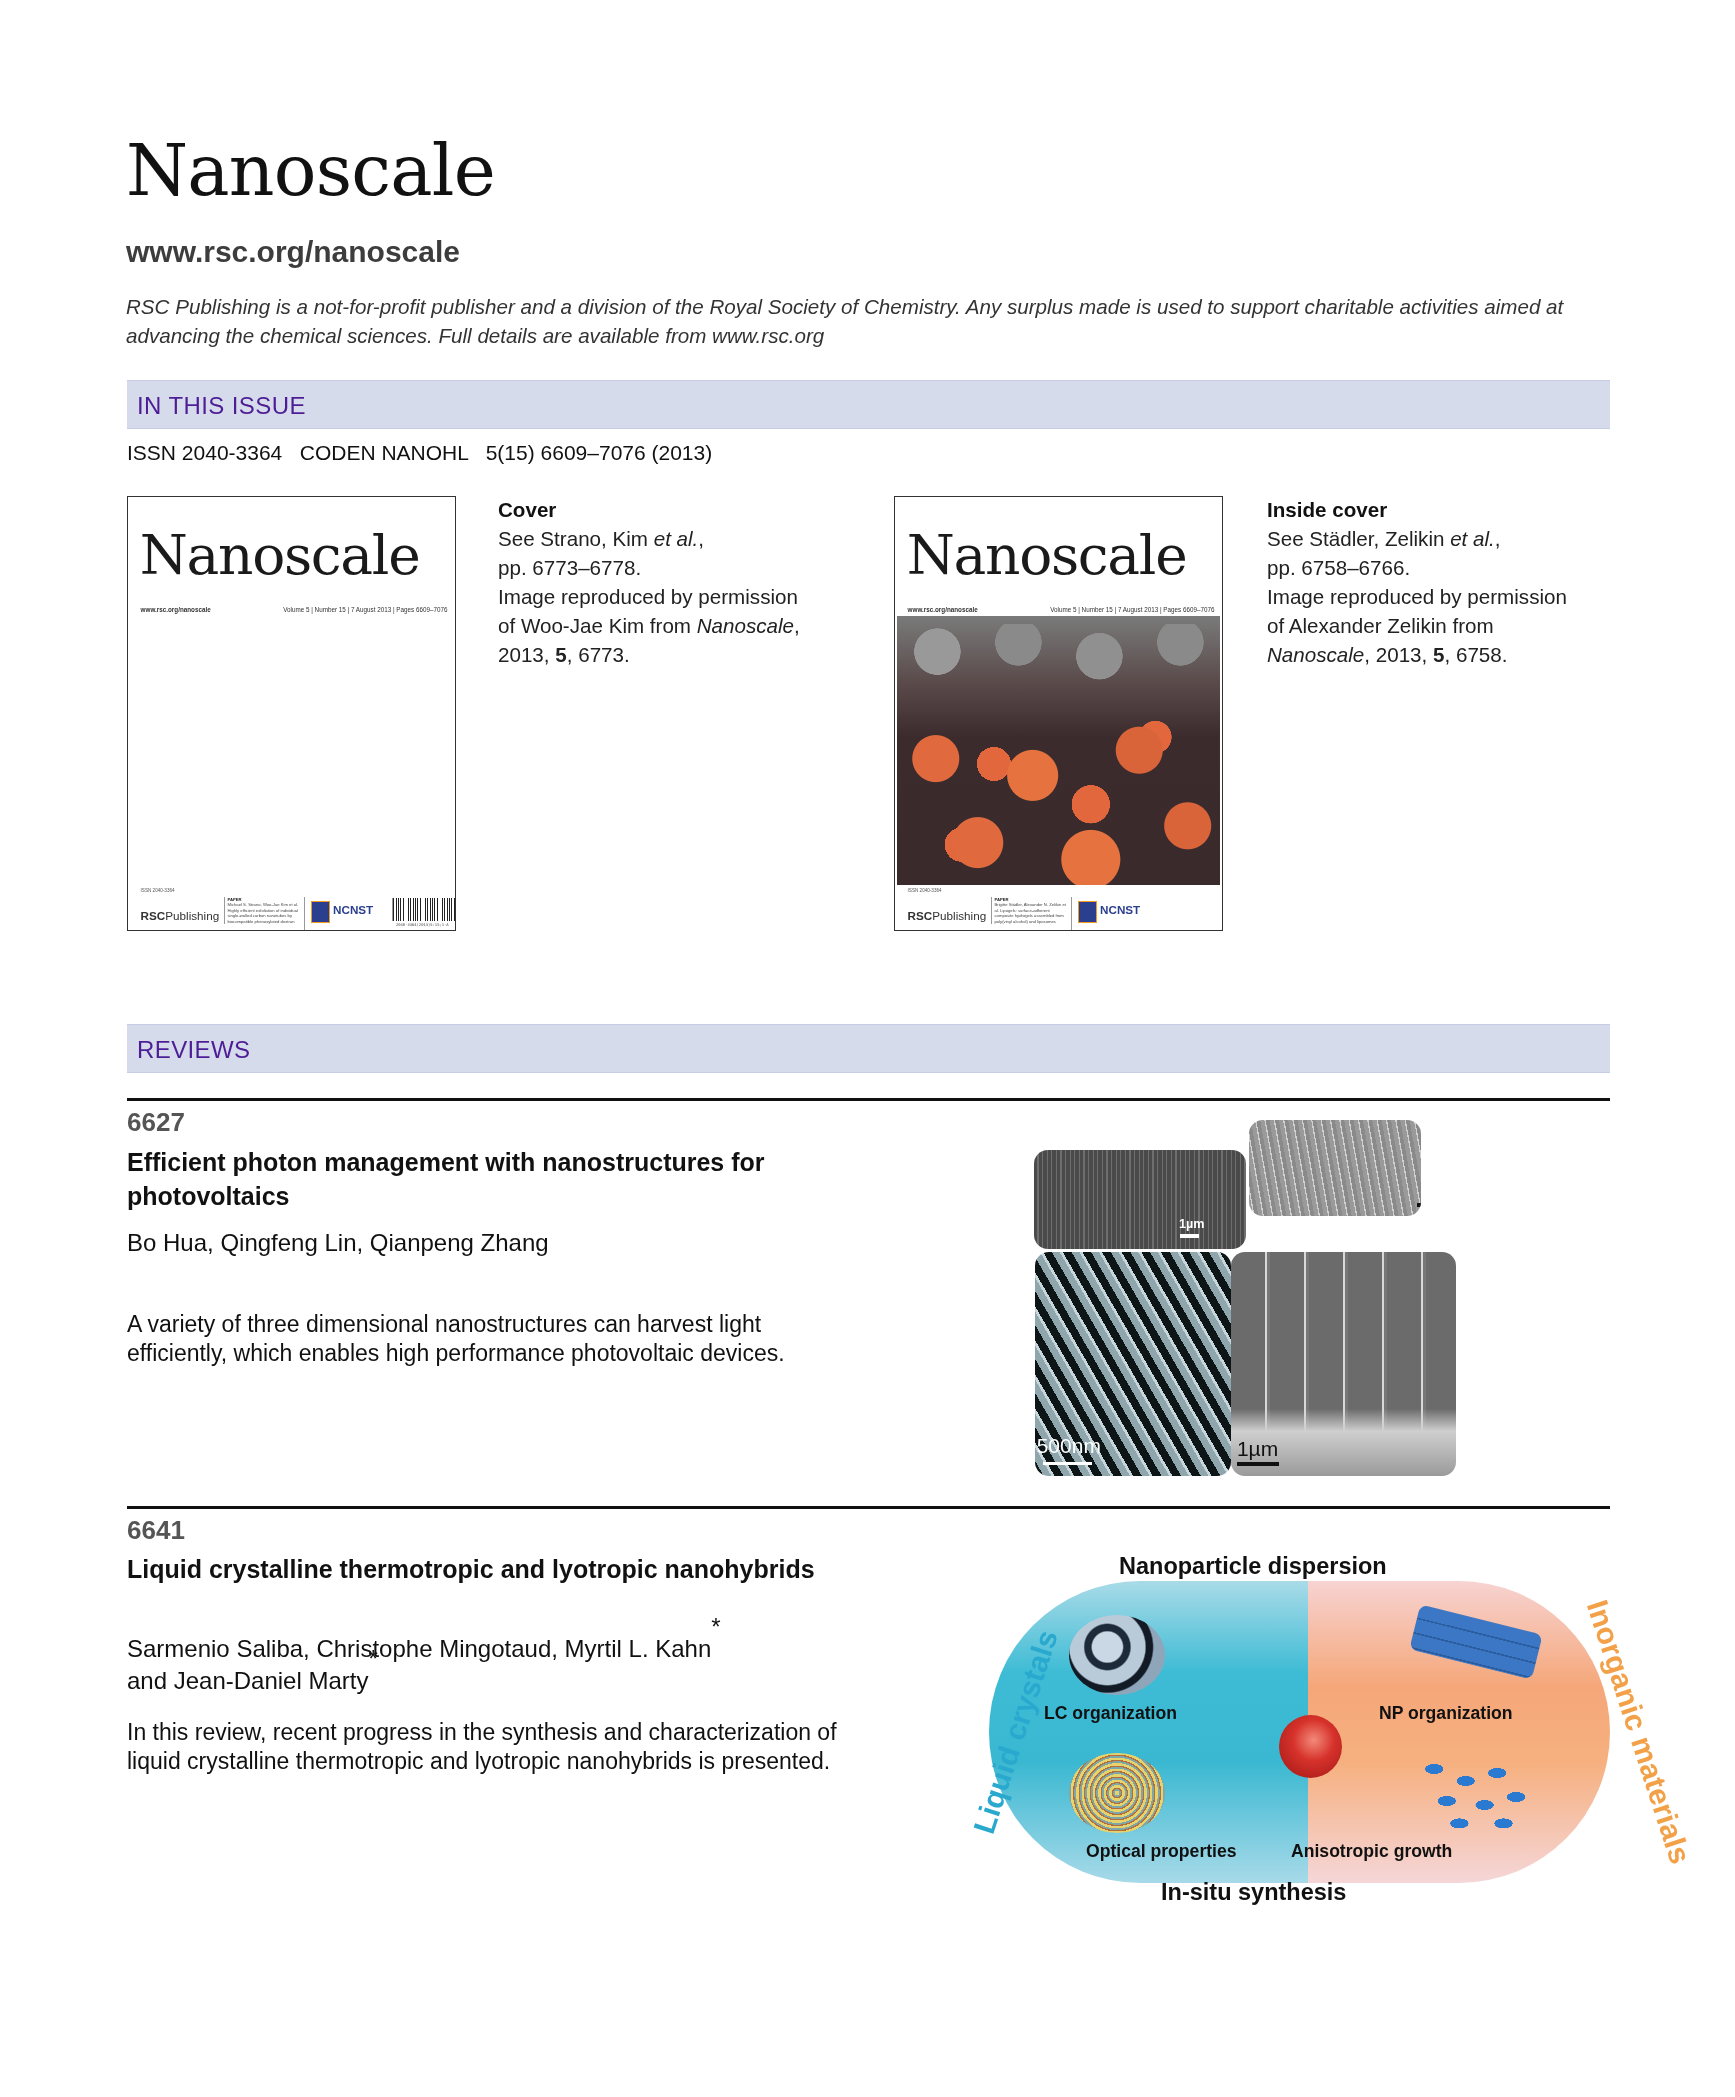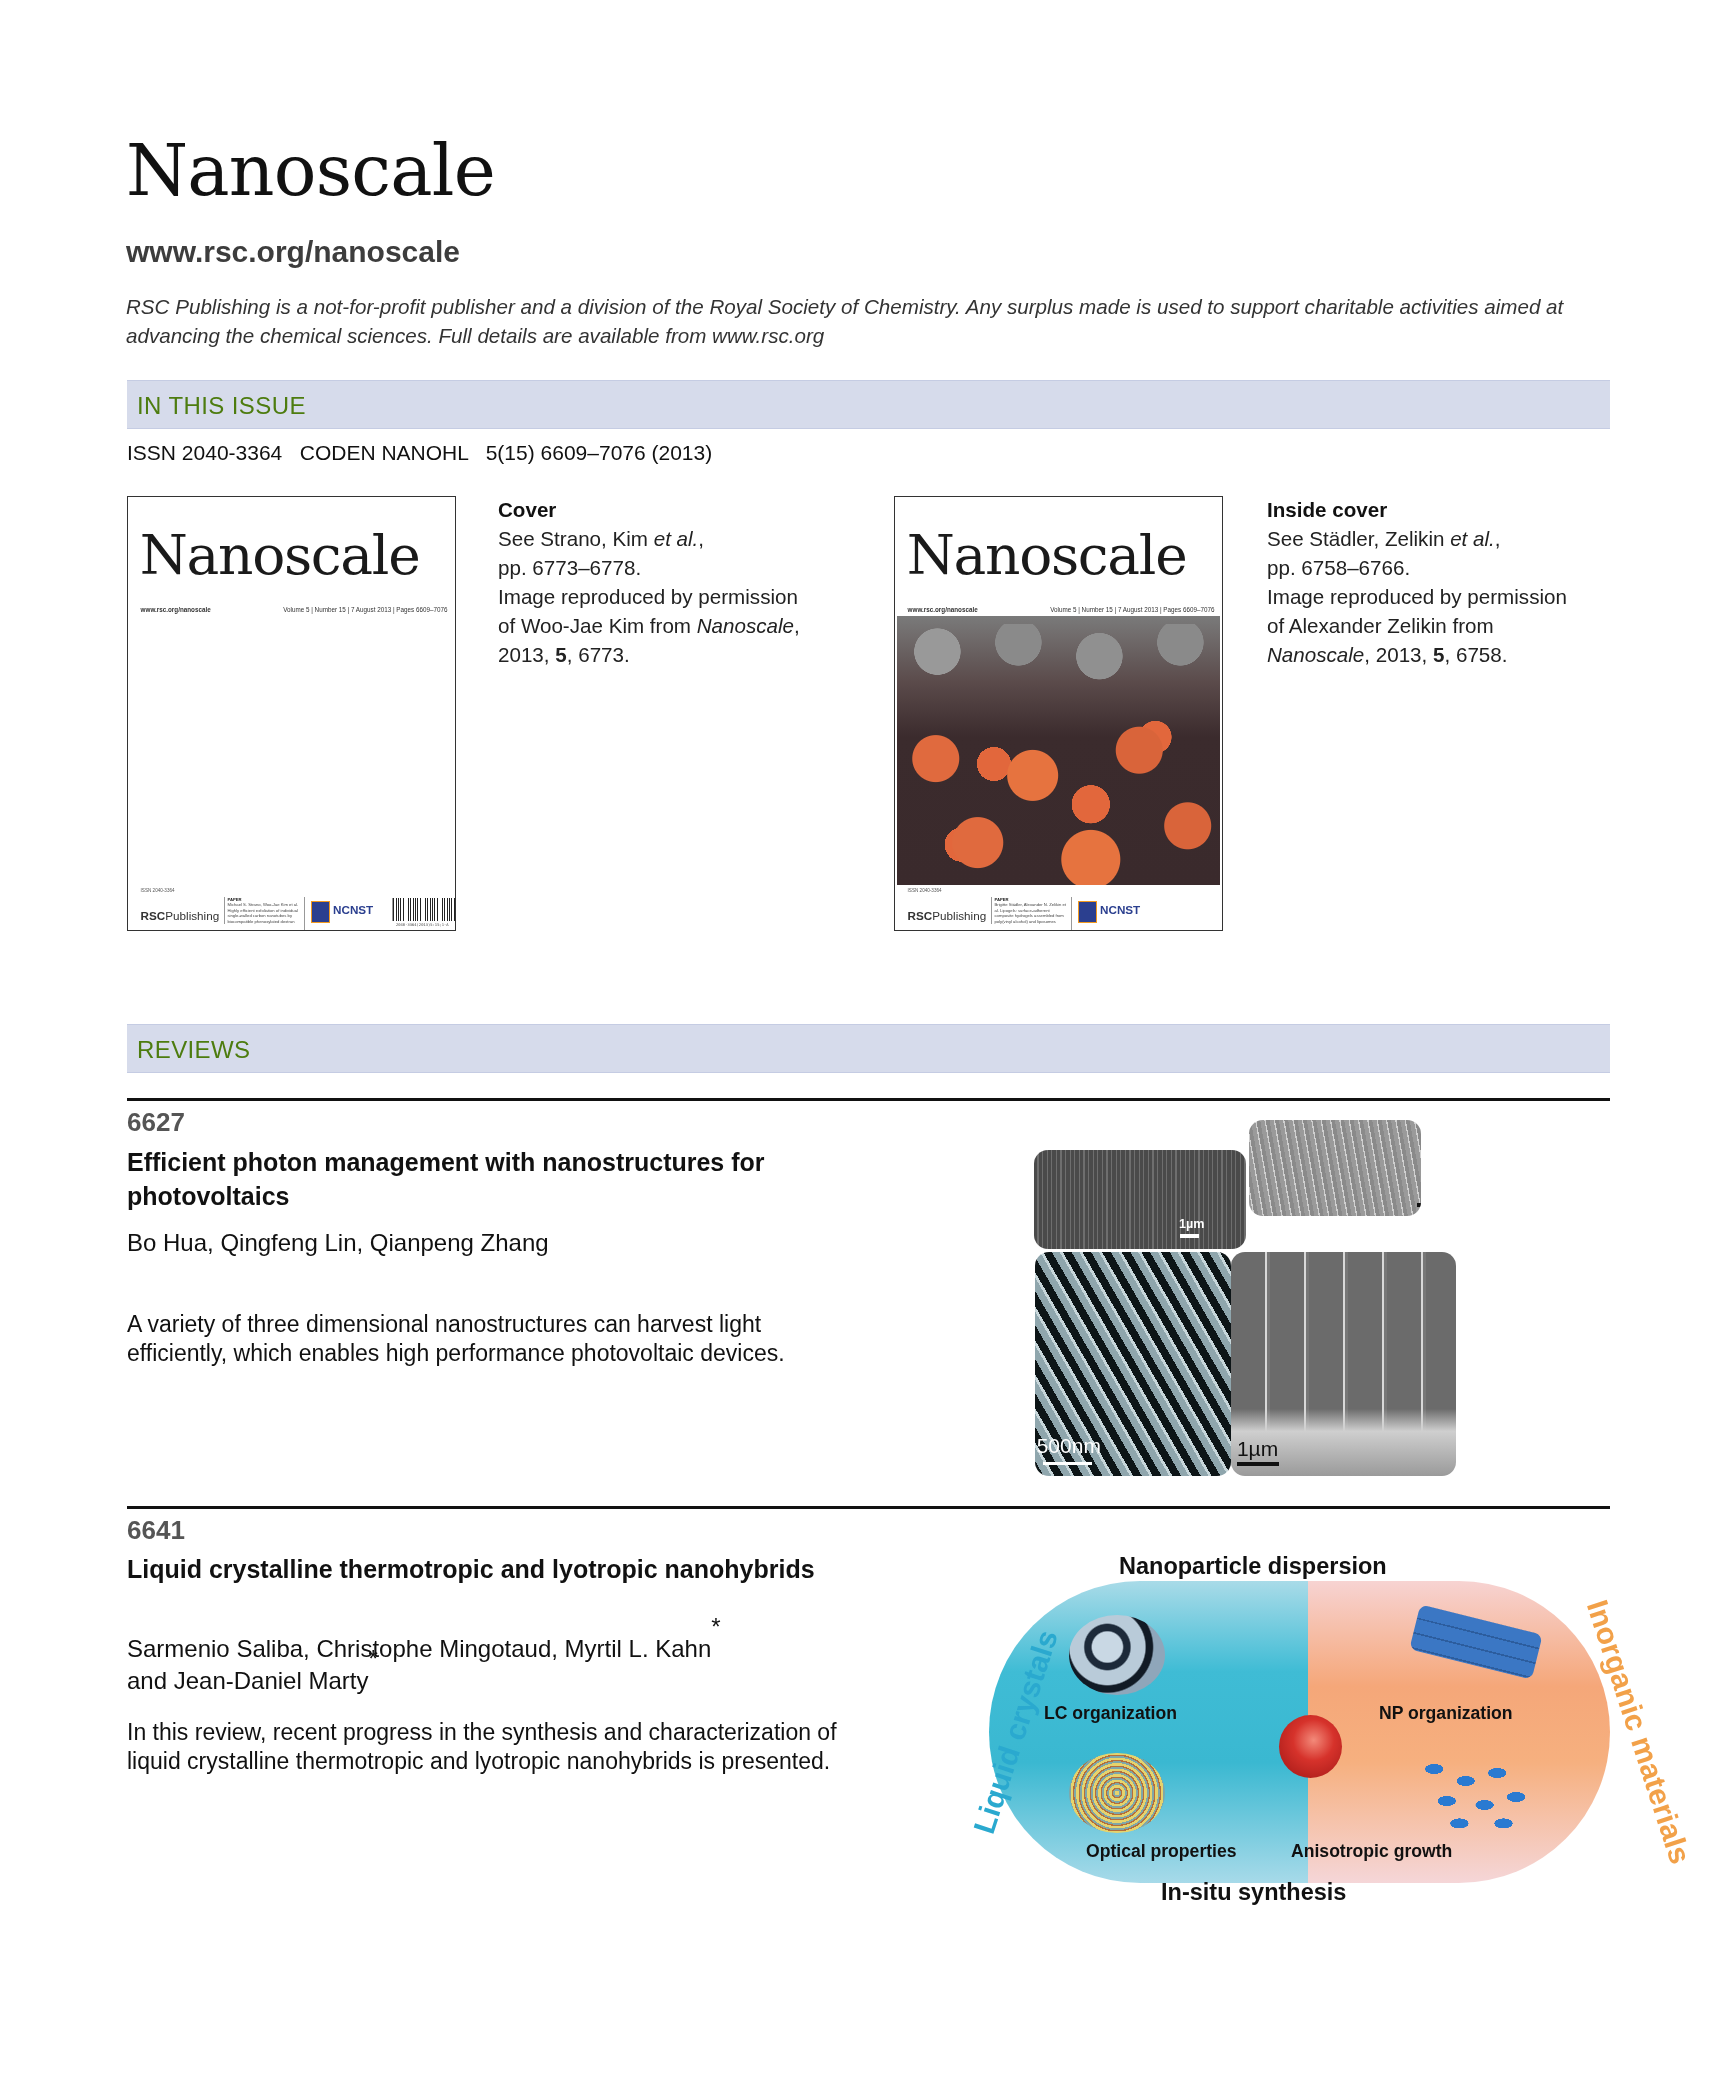--- a/index.html
+++ b/index.html
@@ -10,21 +10,21 @@
   
   .journal-title { left: 126px; top: 135px; font-family: "DejaVu Serif", "Liberation Serif", serif;
                    font-size: 71px; line-height: 1; color: #111; letter-spacing: -0.8px; }
   .journal-url { left: 126px; top: 235px; font-size: 30px; font-weight: bold; color: #3d3d3d; }
   .publisher-note { left: 126px; top: 292px; width: 1485px; font-size: 20.6px; font-style: italic;
                     color: #333; line-height: 29px; }
 
   
   .section-bar { left: 127px; width: 1483px; height: 47px; background: #d6dbeb;
                  border-top: 0.8px solid #c5cce3; border-bottom: 0.8px solid #c5cce3; }
-  .section-bar span { position: absolute; left: 10px; top: 11px; font-size: 24px; color: #4d7c0f; letter-spacing: 0.4px; }
+  .section-bar span { position: absolute; left: 10px; top: 11px; font-size: 24px; color: #4c1d95; letter-spacing: 0.4px; }
 
   .issn-line { left: 127px; top: 441px; font-size: 21px; color: #111; white-space: pre; }
 
   
   .cover { border: 1.3px solid #333; background: #fff; overflow: hidden; }
   .cover .c-title { position: absolute; left: 11.7px; top: 26px; font-family: "DejaVu Serif", "Liberation Serif", serif;
                     font-size: 55px; color: #1a1a1a; letter-spacing: -1.3px; }
   .cover .c-url { position: absolute; left: 12.6px; top: 109px; font-size: 6.3px; font-weight: bold; color: #333; }
   .cover .c-vol { position: absolute; right: 7.6px; top: 109px; font-size: 6.3px; color: #333; }
   .cover .c-art { position: absolute; left: 1.7px; right: 1.7px; top: 119px; bottom: 45px; overflow: hidden; }

